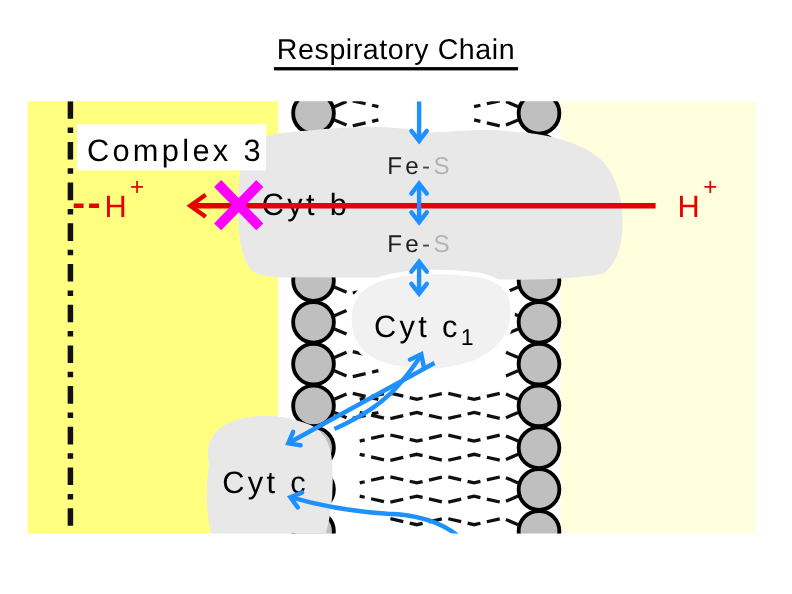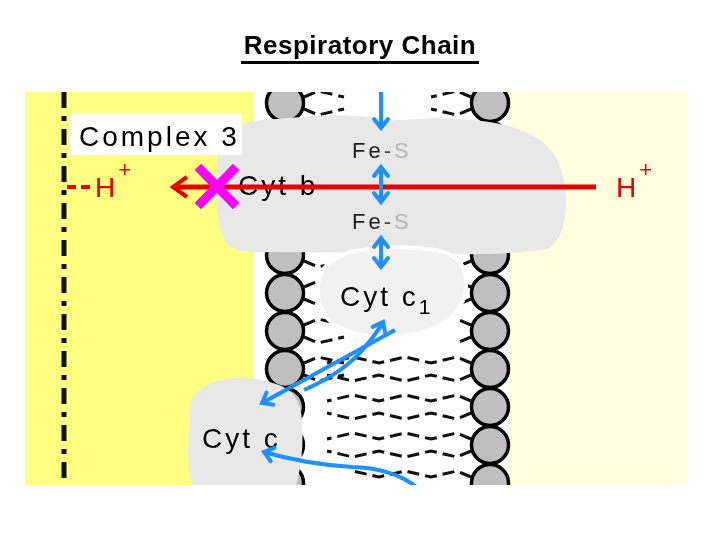--- a/index.html
+++ b/index.html
@@ -2,21 +2,21 @@
 <html><head>
 <meta charset="utf-8">
 <style>
   html,body{margin:0;padding:0;background:#ffffff;}
   .stage{
     position:relative;width:720px;height:540px;background:#ffffff;overflow:hidden;
     font-family:"Liberation Sans","DejaVu Sans",sans-serif;
   }
   .title-wrap{position:absolute;top:31px;left:0;width:100%;text-align:center;}
   .title-wrap span{
-    display:inline-block;font-size:26px;font-weight:bold;letter-spacing:0.5px;color:#000;
+    display:inline-block;font-size:26px;font-weight:normal;letter-spacing:0.5px;color:#000;
     border-bottom:3px solid #000;padding:0 3px 1px 3px;line-height:1.1;
   }
   svg .lbl{font-family:"Liberation Sans","DejaVu Sans",sans-serif;letter-spacing:3px;}
   marker{overflow:visible;}
 </style>
 </head>
 <body>
 
 <div class="stage">
 

